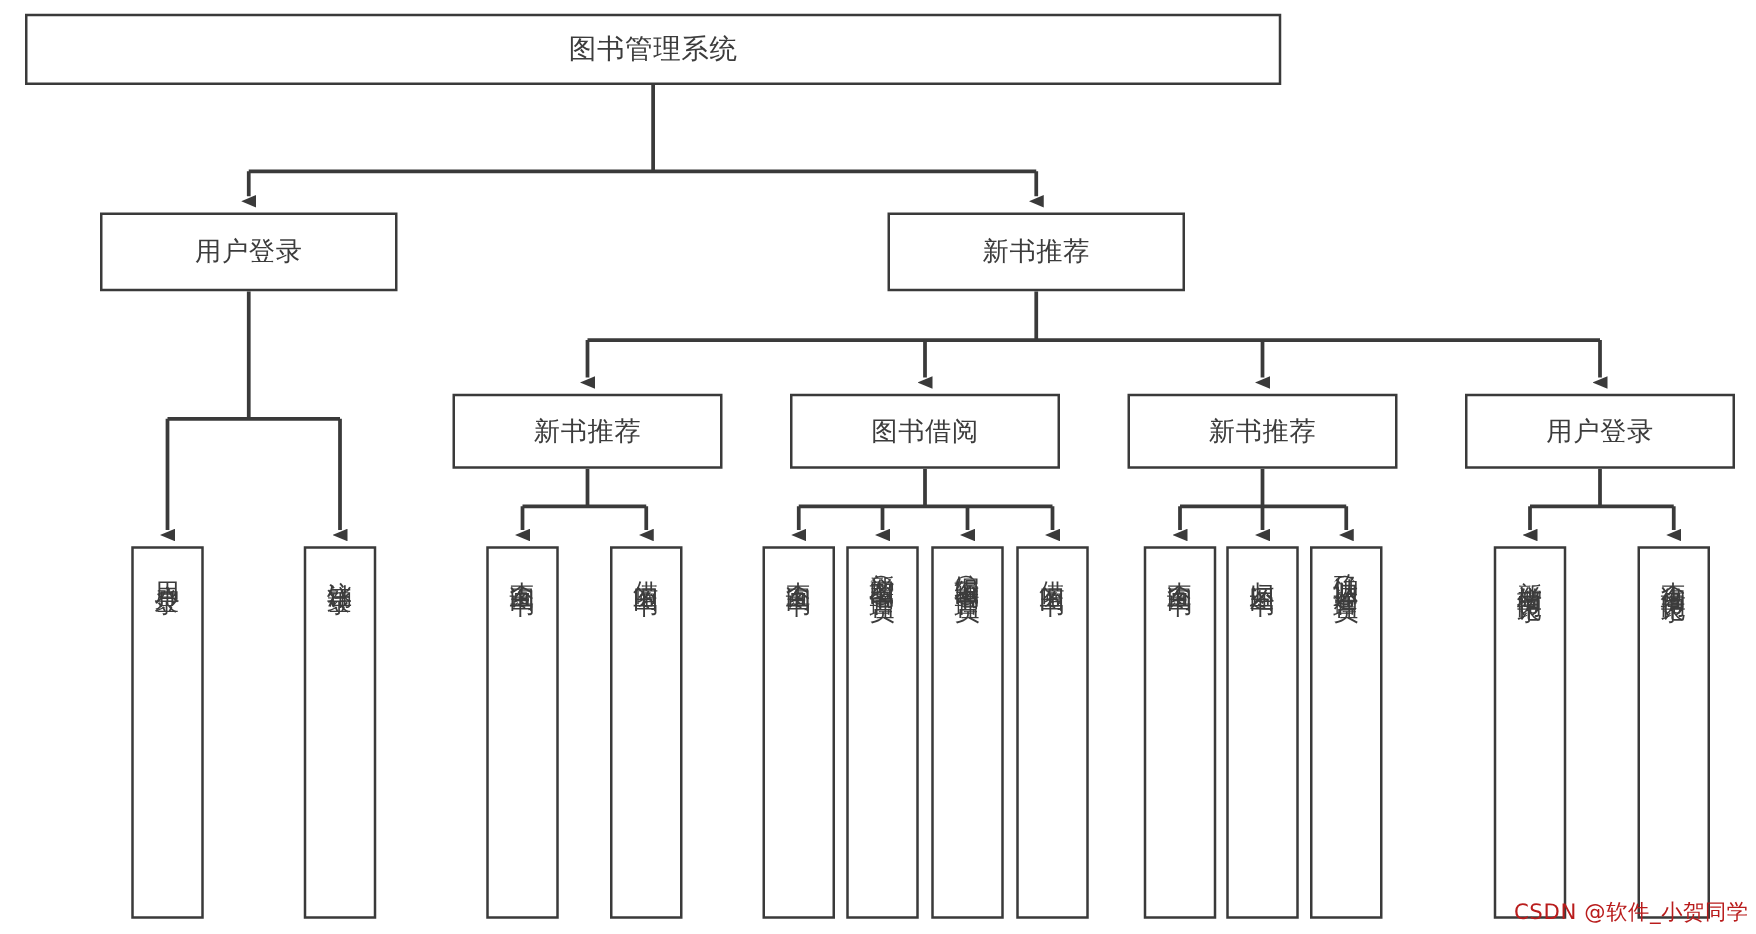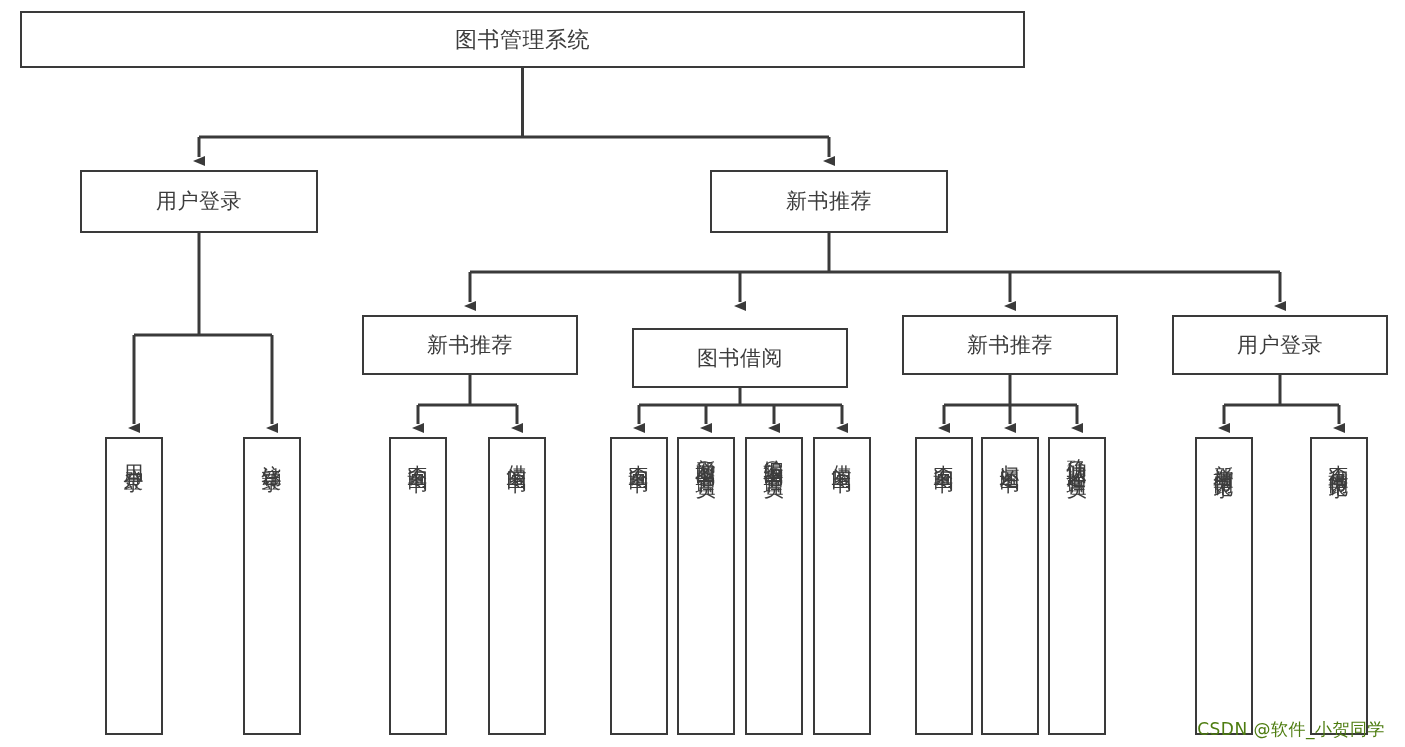--- a/index.html
+++ b/index.html
@@ -51,24 +51,24 @@
     padding-top: 10px;
     font-size: 20px;
     letter-spacing: 3px;
     line-height: 1.1;
   }
   .node.leaf.tall-text {
     padding-top: 4px;
   }
   .watermark {
     position: absolute;
-    right: 20px;
+    right: 6px;
     bottom: 6px;
     font-size: 17px;
-    color: #4d7c0f;
+    color: #b91c1c;
     letter-spacing: 0.5px;
     white-space: nowrap;
   }
 </style>
 </head>
 <body>
 
 <div id="canvas">
 
   <svg id="edges" viewBox="0 0 1405 747" xmlns="http://www.w3.org/2000/svg">
@@ -110,21 +110,21 @@
       <line x1="1224" y1="405" x2="1339" y2="405" stroke="#3a3a3a" stroke-width="3"></line>
       <line x1="1224" y1="405" x2="1224" y2="424" stroke="#3a3a3a" stroke-width="3" marker-end="url(#arw)"></line>
       <line x1="1339" y1="405" x2="1339" y2="424" stroke="#3a3a3a" stroke-width="3" marker-end="url(#arw)"></line>
     </svg>
 
   <div id="nodes">
       <div class="node root" style="left: 20px; top: 11px; width: 1005px; height: 57px;">图书管理系统</div>
       <div class="node mid" style="left: 80px; top: 170px; width: 238px; height: 63px;">用户登录</div>
       <div class="node mid" style="left: 710px; top: 170px; width: 238px; height: 63px;">新书推荐</div>
       <div class="node mid" style="left: 362px; top: 315px; width: 216px; height: 60px;">新书推荐</div>
-      <div class="node mid" style="left: 632px; top: 328px; width: 216px; height: 60px;">图书借阅</div>
+      <div class="node mid" style="left: 632px; top: 315px; width: 216px; height: 60px;">图书借阅</div>
       <div class="node mid" style="left: 902px; top: 315px; width: 216px; height: 60px;">新书推荐</div>
       <div class="node mid" style="left: 1172px; top: 315px; width: 216px; height: 60px;">用户登录</div>
       <div class="node leaf" style="left: 105px; top: 437px; width: 58px; height: 298px;">用户登录</div>
       <div class="node leaf" style="left: 243px; top: 437px; width: 58px; height: 298px;">注销登录</div>
       <div class="node leaf" style="left: 389px; top: 437px; width: 58px; height: 298px;">查询图书</div>
       <div class="node leaf" style="left: 488px; top: 437px; width: 58px; height: 298px;">借阅图书</div>
       <div class="node leaf" style="left: 610px; top: 437px; width: 58px; height: 298px;">查询图书</div>
       <div class="node leaf tall-text" style="left: 677px; top: 437px; width: 58px; height: 298px;">新增图书（管理员）</div>
       <div class="node leaf tall-text" style="left: 745px; top: 437px; width: 58px; height: 298px;">编辑图书（管理员）</div>
       <div class="node leaf" style="left: 813px; top: 437px; width: 58px; height: 298px;">借阅图书</div>

